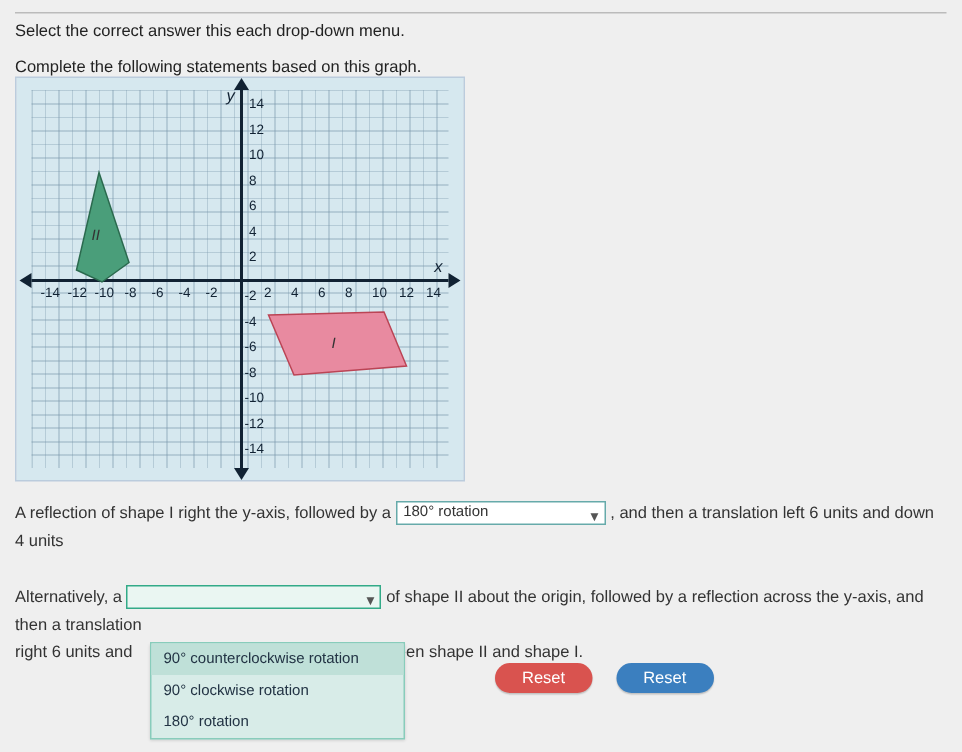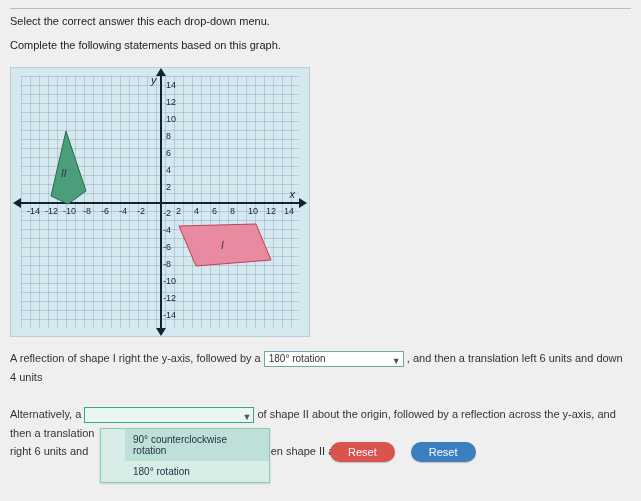--- a/index.html
+++ b/index.html
@@ -8,21 +8,21 @@
       font-size: 11px;
       color: #333;
       background: #efefef;
       width: 641px;
       height: 501px;
       padding: 8px 10px;
       position: relative;
       overflow: hidden;
     }
     .instruction { font-size: 11px; margin-bottom: 12px; color:#222;}
-    .prompt { font-size: 11px; margin-bottom: 16px; color:#222;}
+    .prompt { font-size: 11px; margin-bottom: 0; color:#222;}
     .graph-wrap {
       width: 300px; height: 270px;
       background: linear-gradient(#d6e8ef,#d6e8ef);
       position: relative;
       border:1px solid #bcd;
       margin-bottom: 12px;
     }
     .grid {
       position:absolute; left:10px; top:8px; right:10px; bottom:8px;
       background:
@@ -46,21 +46,20 @@
       display:inline-block; border:1px solid #6aa; background:#fff;
       height:16px; padding:0 18px 0 4px; font-size:10px; line-height:14px;
       position:relative; vertical-align:middle; min-width:140px;
     }
     .dd .chev { position:absolute; right:2px; top:2px; font-size:9px; color:#555;}
     .dd.open { border-color:#3a8; background:#eaf6f2; min-width:170px;}
     .dropdown-menu {
       position:absolute; left:100px; top:428px; width:170px;
       background:#d8ece8; border:1px solid #8cb; z-index:5;
       box-shadow:0 1px 2px rgba(0,0,0,.15);
-      padding-left:24px;
     }
     .dropdown-menu .opt { padding:5px 8px; font-size:10px; color:#234; cursor:pointer;}
     .dropdown-menu .opt.hover { background:#bfe0d8;}
     .btnrow { position:absolute; left:330px; top:442px; display:flex; gap:16px;}
     .btn {
       border:none; border-radius:12px; padding:4px 18px; font-size:11px;
       color:#fff; cursor:pointer; box-shadow:0 1px 1px rgba(0,0,0,.2);
     }
     .btn.reset { background:#d9534f;}
     .btn.next { background:#3b7fbf;}
@@ -140,19 +139,20 @@
     <span></span>
     <span class="chev">▼</span>
   </span>
   <span> of shape II about the origin, followed by a reflection across the y-axis, and then a translation</span><br>
   <span>right 6 units and</span>
   <span style="margin-left:150px;">between shape II and shape I.</span>
 </div>
 
 <div class="dropdown-menu">
   <div class="opt hover">90° counterclockwise rotation</div>
+  <div class="opt">90° clockwise rotation</div>
   <div class="opt">180° rotation</div>
 </div>
 
 <div class="btnrow">
   <button class="btn reset">Reset</button>
   <button class="btn next">Reset</button>
 </div>
 
 </body></html>

